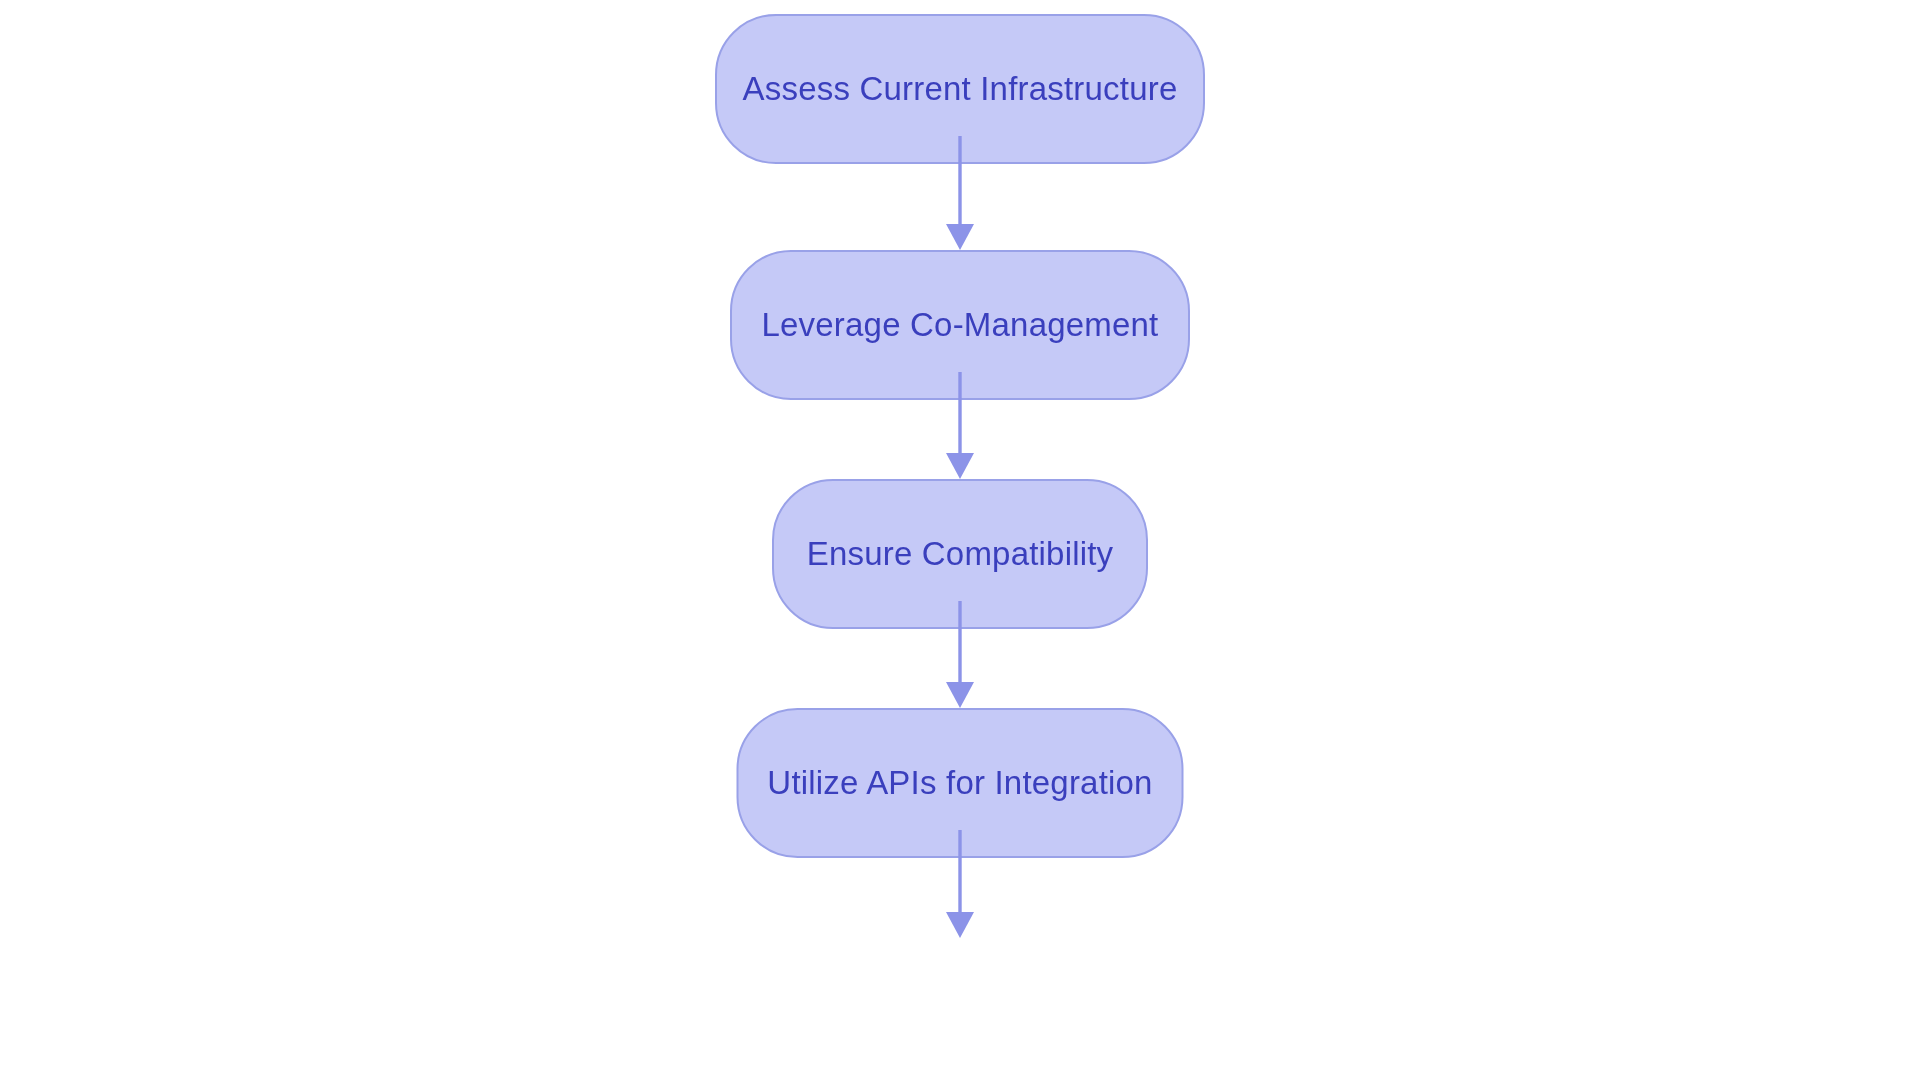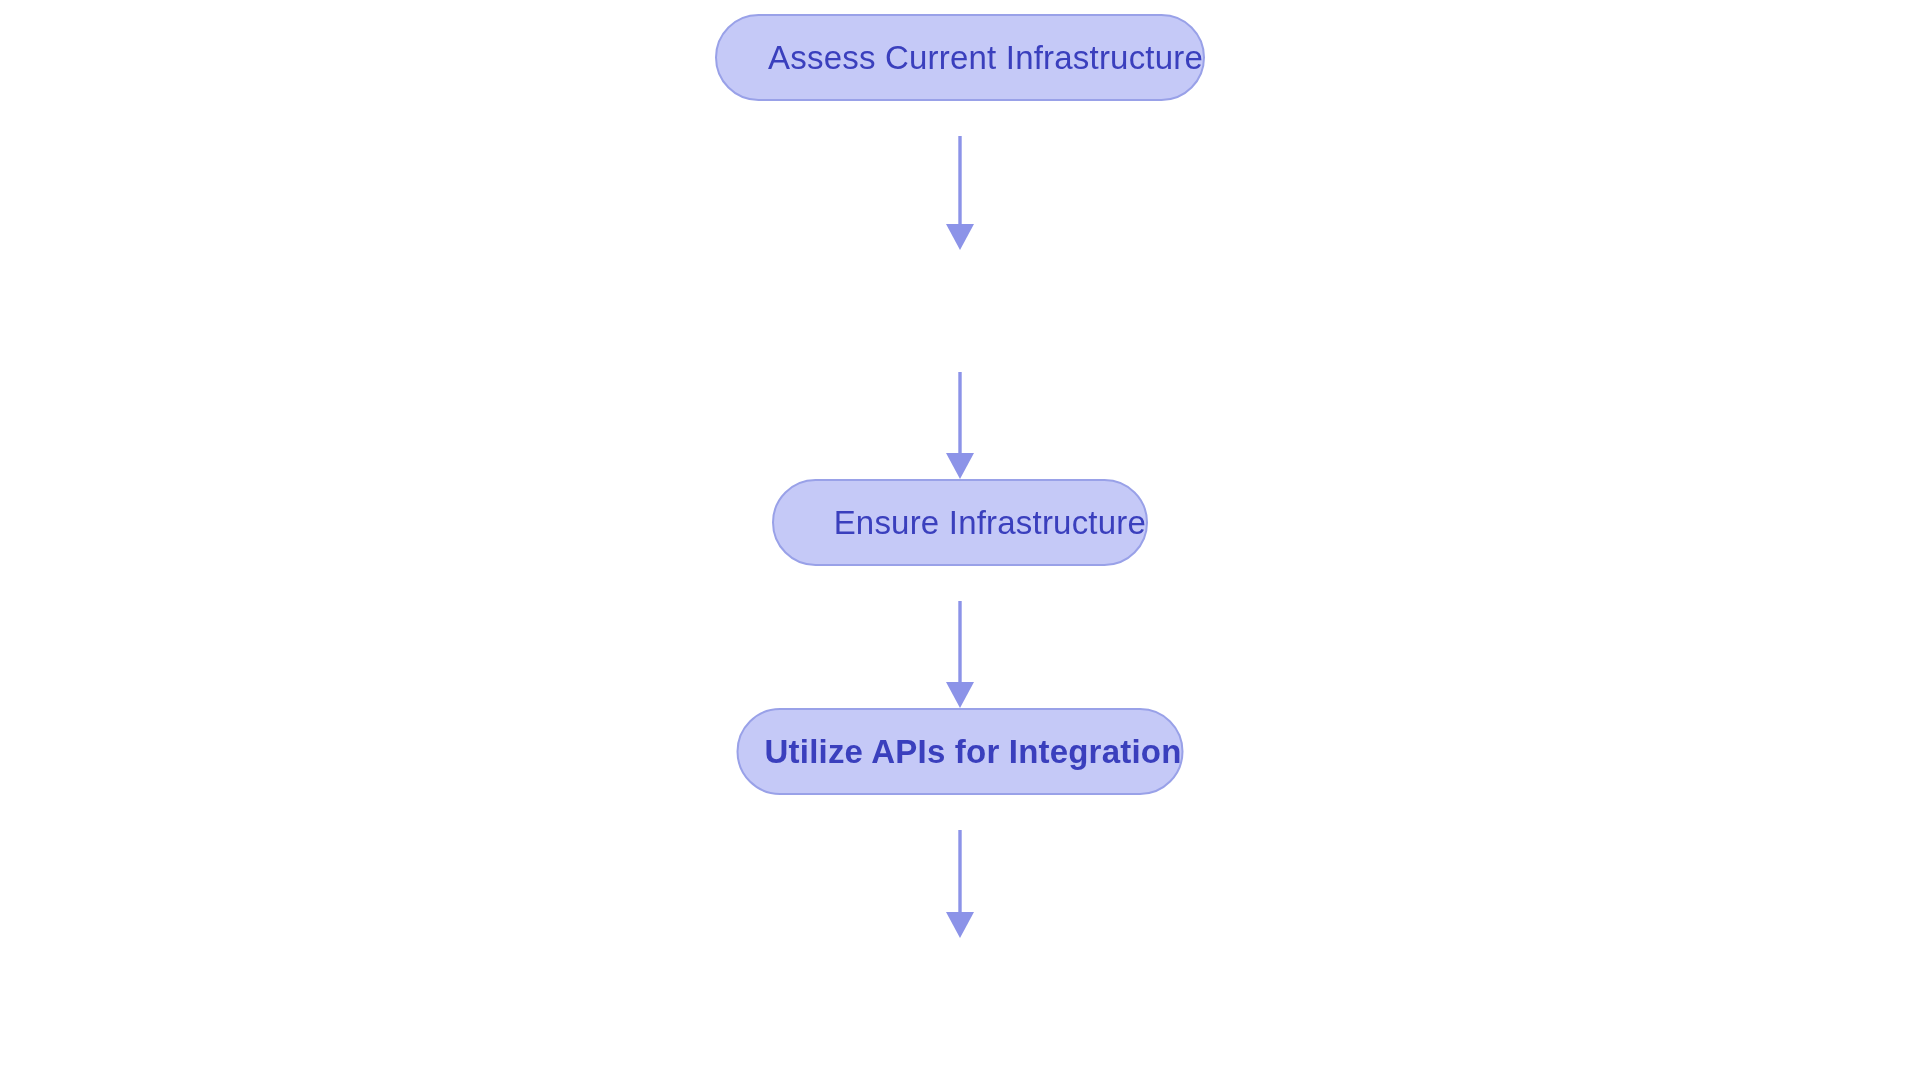--- a/index.html
+++ b/index.html
@@ -20,38 +20,38 @@
   .canvas {
     position: relative;
     width: 1920px;
     height: 1083px;
     background: var(--background);
   }
   .flow-node {
     position: absolute;
     left: 50%;
     transform: translateX(-50%);
-    height: 87px;
+    height: 150px;
     background: var(--node-fill);
     border: 2px solid var(--node-border);
     border-radius: 61px;
     display: flex;
     align-items: center;
-    justify-content: flex-end;
+    justify-content: center;
     color: var(--node-text);
     font-size: 33px;
     font-weight: 400;
     letter-spacing: 0.2px;
     white-space: nowrap;
     text-align: center;
   }
   .n1 { top: 14px;  width: 490px; }
   .n2 { top: 250px; width: 460px; }
   .n3 { top: 479px; width: 376px; }
-  .n4 { top: 708px; width: 447px; font-weight: bold; }
+  .n4 { top: 708px; width: 447px; }
   .n5 { top: 938px; width: 406px; }
 
   .flow-arrow {
     position: absolute;
     left: 942px; 
     overflow: visible;
   }
   .a1 { top: 136px; }
   .a2 { top: 372px; }
   .a3 { top: 601px; }
@@ -71,28 +71,31 @@
 
   <div class="flow-node n1">
     <span>Assess Current Infrastructure</span>
   </div>
 
   <svg class="flow-arrow a1" width="36" height="114" viewBox="0 0 36 114" xmlns="http://www.w3.org/2000/svg">
     <line x1="18" y1="0" x2="18" y2="90"></line>
     <polygon points="4,88 32,88 18,114"></polygon>
   </svg>
 
+  <div class="flow-node n2">
+    <span>Leverage Co-Management</span>
+  </div>
 
   <svg class="flow-arrow a2" width="36" height="107" viewBox="0 0 36 107" xmlns="http://www.w3.org/2000/svg">
     <line x1="18" y1="0" x2="18" y2="83"></line>
     <polygon points="4,81 32,81 18,107"></polygon>
   </svg>
 
   <div class="flow-node n3">
-    <span>Ensure Infrastructure</span>
+    <span>Ensure Compatibility</span>
   </div>
 
   <svg class="flow-arrow a3" width="36" height="107" viewBox="0 0 36 107" xmlns="http://www.w3.org/2000/svg">
     <line x1="18" y1="0" x2="18" y2="83"></line>
     <polygon points="4,81 32,81 18,107"></polygon>
   </svg>
 
   <div class="flow-node n4">
     <span>Utilize APIs for Integration</span>
   </div>

